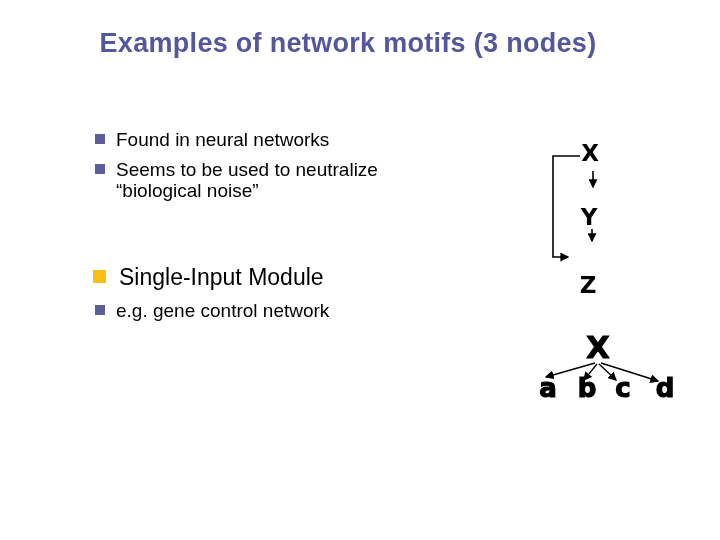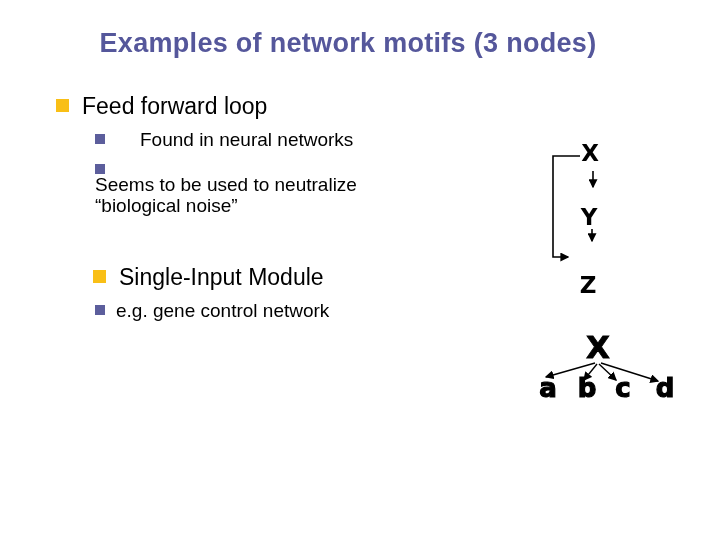--- a/index.html
+++ b/index.html
@@ -22,43 +22,39 @@
   }
   .l2 {
     position:absolute; display:flex; align-items:flex-start;
     font-size:19px; color:#000;
   }
   .sq2 {
     width:10px; height:10px; background:#5C5E9C;
     margin:5px 11px 0 0; flex:none;
   }
   .b1 { left:56px; top:93px; }
-  .s1 { left:95px; top:129px;gap:24px; }
-  .s2 { left:95px; top:159px;flex-direction:column; }
+  .s1 { left:95px; top:129px; }
+  .s2 { left:95px; top:159px; }
   .s2 .wrap { width:300px; line-height:1.12; }
   .b2 { left:56px; top:264px;margin-left:37px; }
   .s3 { left:95px; top:300px; }
   .diagram { position:absolute; }
   .ffl { left:540px; top:136px; }
   .sim { left:515px; top:326px; }
   svg text {
     font-family:"DejaVu Sans", sans-serif; font-weight:bold; fill:#000;
   }
 </style>
 </head>
 <body>
 
 <div class="slide">
 
   <h1 class="title">Examples of network motifs (3 nodes)</h1>
 
-  <div class="l1 b1">
-    <span class="sq1"></span>
-    <span>Feed forward loop</span>
-  </div>
 
   <div class="l2 s1">
     <span class="sq2"></span>
     <span>Found in neural networks</span>
   </div>
 
   <div class="l2 s2">
     <span class="sq2"></span>
     <span class="wrap">Seems to be used to neutralize “biological noise”</span>
   </div>

